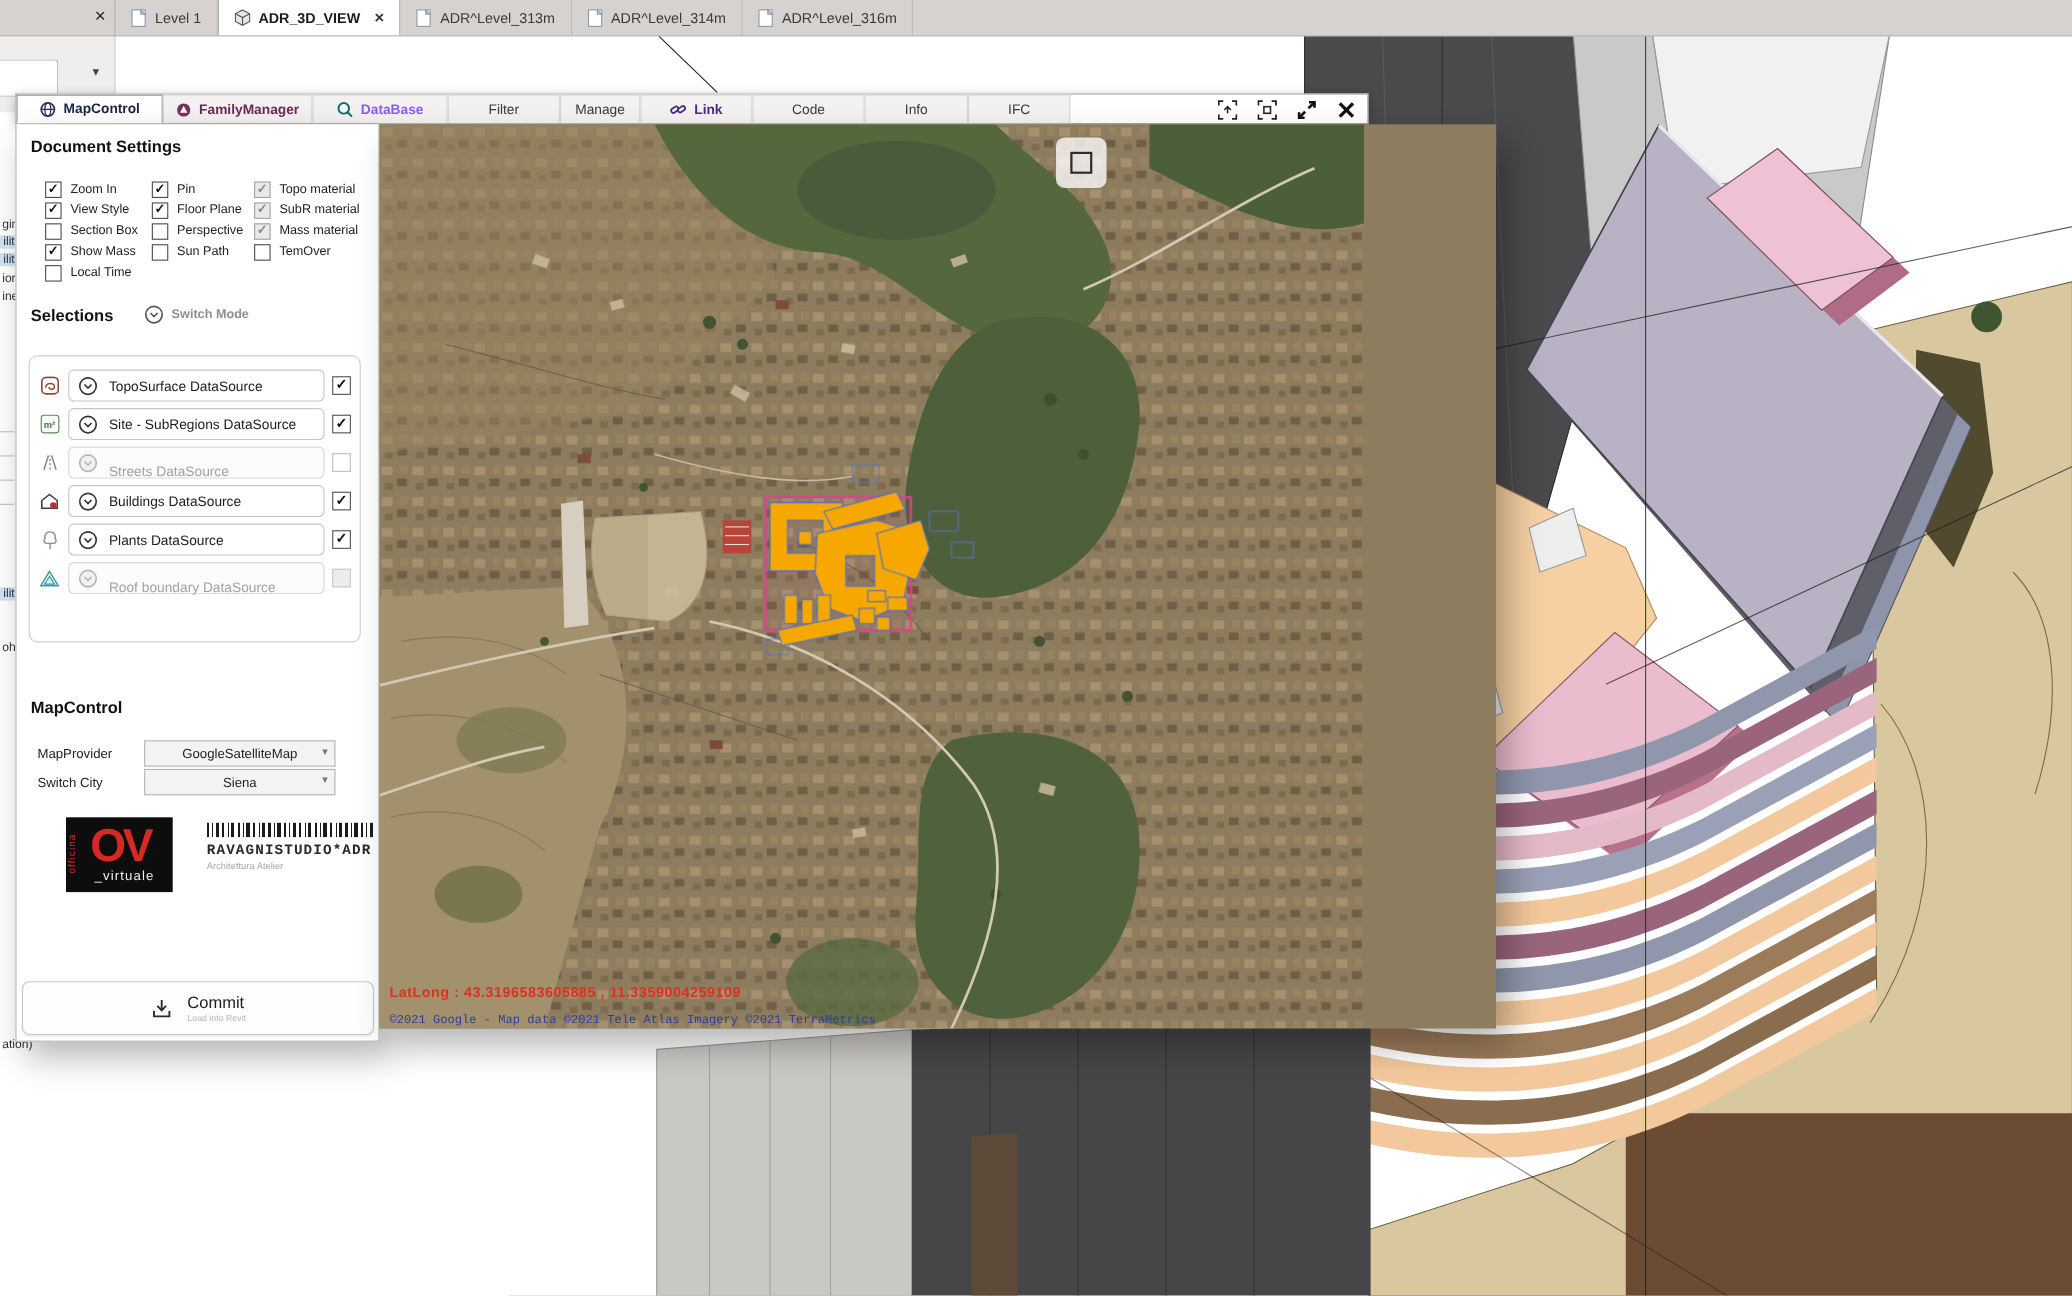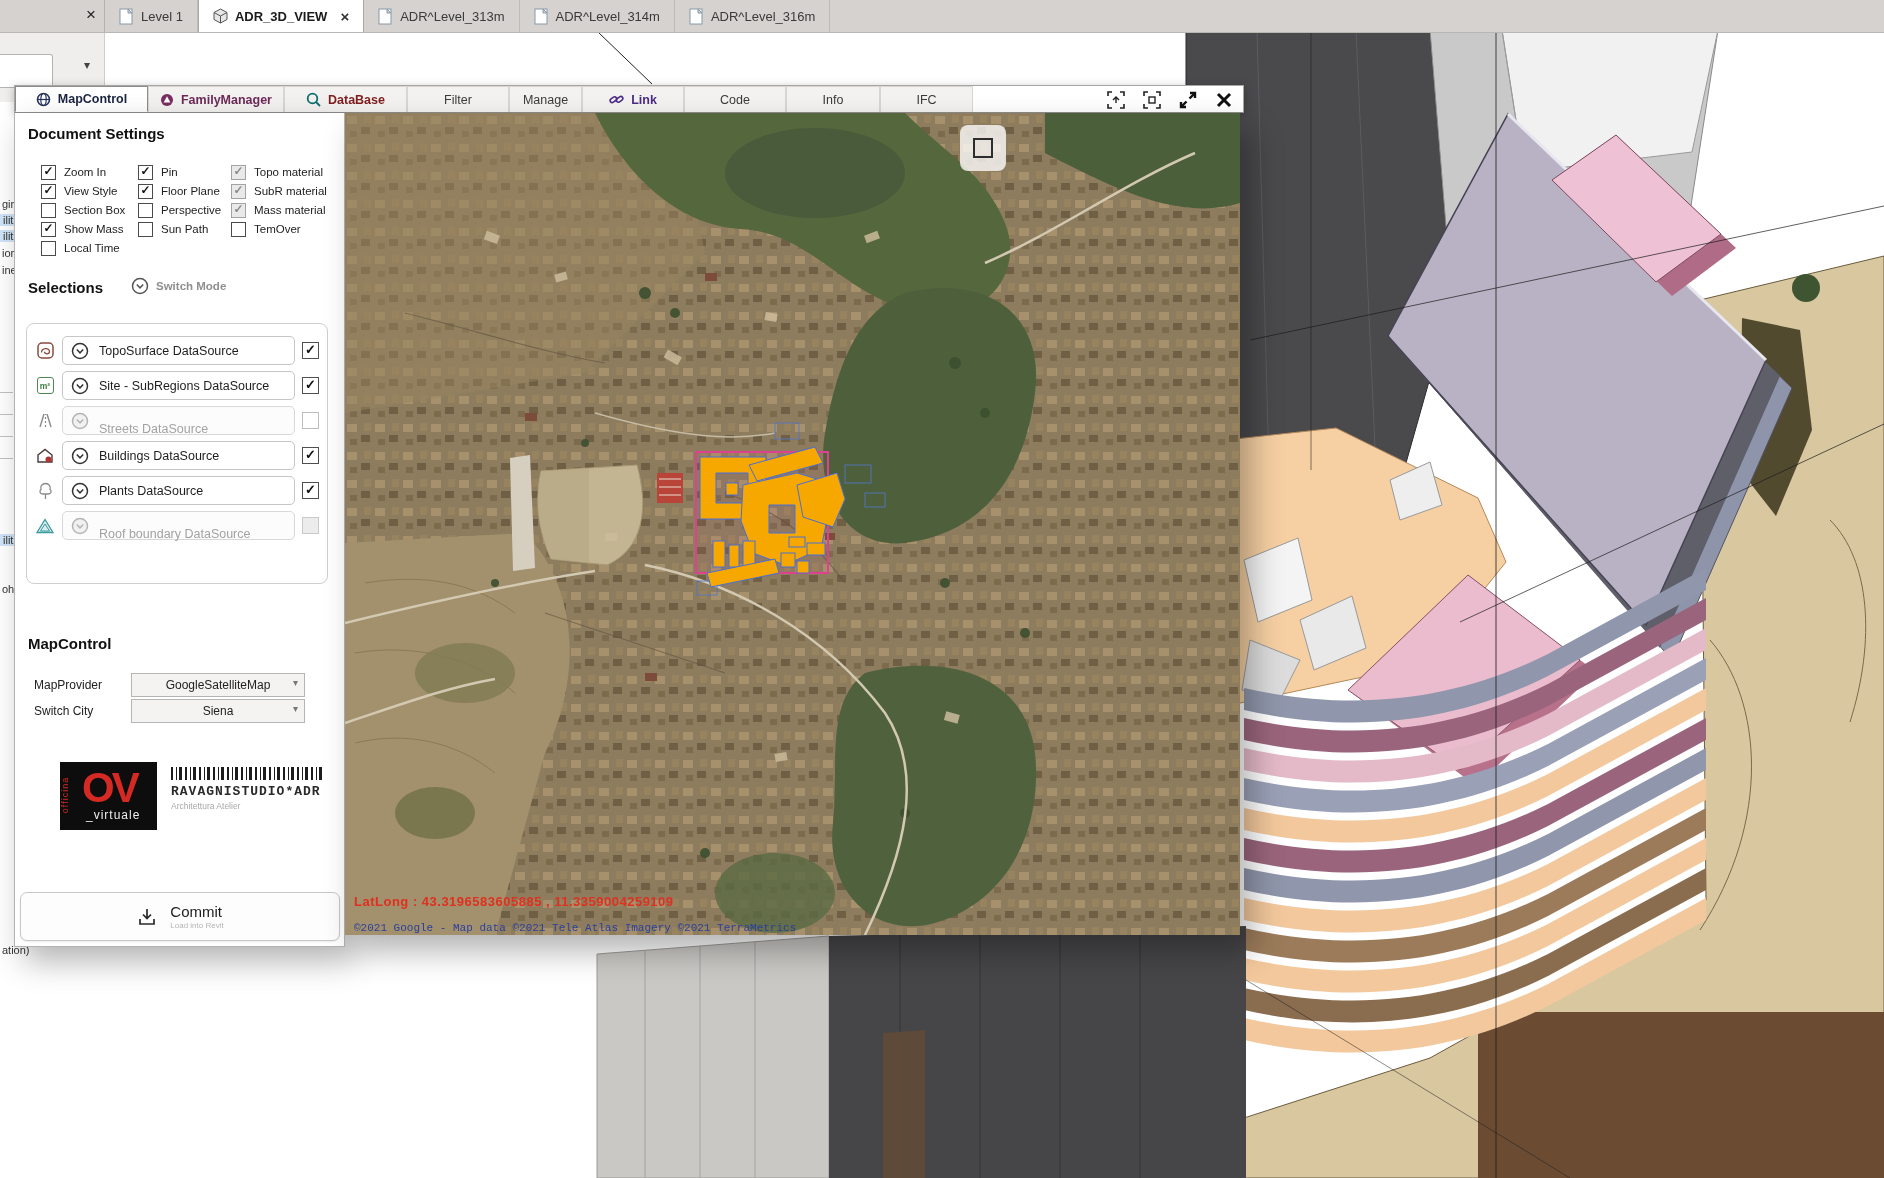--- a/index.html
+++ b/index.html
@@ -29,21 +29,21 @@
   
   .plugin-window{position:absolute;left:14px;top:85px;width:1230px;height:862px;z-index:10;}
   .ptitlebar{position:absolute;left:0;top:0;width:1230px;height:28px;background:#fff;
              border:1px solid #a8a6a4;border-bottom:1px solid #8f8d8b;box-sizing:border-box;
              display:flex;align-items:stretch;box-shadow:0 2px 10px rgba(0,0,0,.25);}
   .ptab{display:flex;align-items:center;justify-content:center;gap:7px;font-size:12.5px;color:#3a3a3a;
         background:#f3f2f1;border:1px solid #d8d6d4;border-bottom:none;box-sizing:border-box;height:100%;}
   .ptab.active{background:#fff;border:1px solid #8f8d8b;border-bottom:1px solid #fff;font-weight:bold;}
   .ptab.c-map{color:#1b2440;font-weight:bold;}
   .ptab.c-fam{color:#6d2a57;font-weight:bold;}
-  .ptab.c-db{color:#7f1d1d;font-weight:bold;}
+  .ptab.c-db{color:#8b5cf6;font-weight:bold;}
   .ptab.c-link{color:#4b2b86;font-weight:bold;}
   .win-icons{position:absolute;right:10px;top:0;height:28px;display:flex;align-items:center;gap:18px;}
   .wicon{width:18px;height:18px;}
   
   .ppanel{position:absolute;left:0;top:28px;width:331px;height:834px;background:#fff;
           border:1px solid #b5b3b1;border-top:none;box-sizing:border-box;
           box-shadow:10px 14px 30px rgba(0,0,0,.30);}
   .sec-title{position:absolute;font-size:15px;font-weight:bold;color:#111;}
   .ds-col{position:absolute;top:50px;}
   .ds-item{display:flex;align-items:center;gap:8px;height:18px;margin-bottom:1px;}
@@ -63,35 +63,35 @@
   .sel-row.off .plabel{color:#a2a2a2;margin-top:16px;}
   .cbx{width:15px;height:15px;border:1.6px solid #4f4f4f;background:#fff;display:flex;align-items:center;justify-content:center;flex:0 0 auto;}
   .cbx i{font-style:normal;font-size:13px;font-weight:bold;color:#111;line-height:1;transform:translateY(-1px);}
   .sel-row.off .cbx{border-color:#bdbdbd;}
   .sel-row.ghost .cbx{border-color:#c9c9c9;background:#ececec;}
   .m2box{width:15px;height:15px;border:1.4px solid #4e8a4e;border-radius:3px;color:#3d7a3d;font-size:8.5px;display:flex;align-items:center;justify-content:center;font-weight:bold;}
   .form-row{position:absolute;display:flex;align-items:center;}
   .form-row .flabel{font-size:12px;color:#222;width:97px;}
   .ddl{width:172px;height:22px;background:#f4f3f2;border:1px solid #b5b5b5;display:flex;align-items:center;justify-content:center;position:relative;font-size:12px;color:#222;}
   .ddl .dchev{position:absolute;right:6px;top:3px;font-size:10px;color:#777;}
-  .brand{position:absolute;left:19px;top:649px;display:flex;gap:14px;padding-left:26px;}
+  .brand{position:absolute;left:19px;top:630px;display:flex;gap:31px;padding-left:26px;}
   .logo{width:97px;height:68px;background:#0d0d0d;position:relative;overflow:hidden;}
   .logo .side{position:absolute;left:-13px;top:28px;color:#d42a23;font-size:9px;transform:rotate(-90deg);letter-spacing:1px;}
   .logo .main{position:absolute;left:22px;top:2px;color:#d42a23;font-size:42px;font-weight:bold;letter-spacing:-3px;}
   .logo .sub{position:absolute;left:26px;top:46px;color:#eee;font-size:12px;letter-spacing:1px;}
   .studio{padding-top:5px;}
   .barcode{width:152px;height:13px;background:repeating-linear-gradient(90deg,#1c1c1c 0 2px,transparent 2px 5px,#1c1c1c 5px 6px,transparent 6px 8px,#1c1c1c 8px 11px,transparent 11px 14px);}
   .studio .name{font-family:"Liberation Mono",monospace;font-size:13px;letter-spacing:1px;color:#2a2a2a;margin-top:4px;font-weight:bold;}
   .studio .subn{font-size:8.5px;color:#a8a8a8;margin-top:2px;}
   .commit-btn{position:absolute;left:5px;top:779px;width:318px;height:47px;border:1px solid #c7c7c7;border-radius:7px;
               background:#fdfdfd;display:flex;align-items:center;justify-content:center;gap:12px;box-shadow:0 1px 2px rgba(0,0,0,.08);}
   .commit-txt .cl{font-size:15px;color:#1c1c1c;}
   .commit-txt .cs{font-size:8px;color:#b5b5b5;margin-top:1px;}
   
-  .map{position:absolute;left:331px;top:28px;width:895px;height:822px;background:#8d7c5e;overflow:hidden;
+  .map{position:absolute;left:331px;top:28px;width:1015px;height:822px;background:#8d7c5e;overflow:hidden;
        box-shadow:12px 16px 30px rgba(0,0,0,.30);}
   .map-ctl{position:absolute;left:615px;top:12px;width:46px;height:46px;background:rgba(255,255,255,.78);border-radius:8px;
            display:flex;align-items:center;justify-content:center;}
   .map-ctl .inner{width:16px;height:16px;border:2px solid #2d2d2d;}
   .latlong{position:absolute;left:9px;top:781px;font-size:13px;font-weight:bold;color:#e03020;letter-spacing:.5px;white-space:nowrap;}
   .copyright{position:absolute;left:9px;top:809px;font-size:11px;color:#2a3f9e;white-space:nowrap;font-family:Liberation Mono, monospace;}
 </style>
 </head>
 <body>
 

